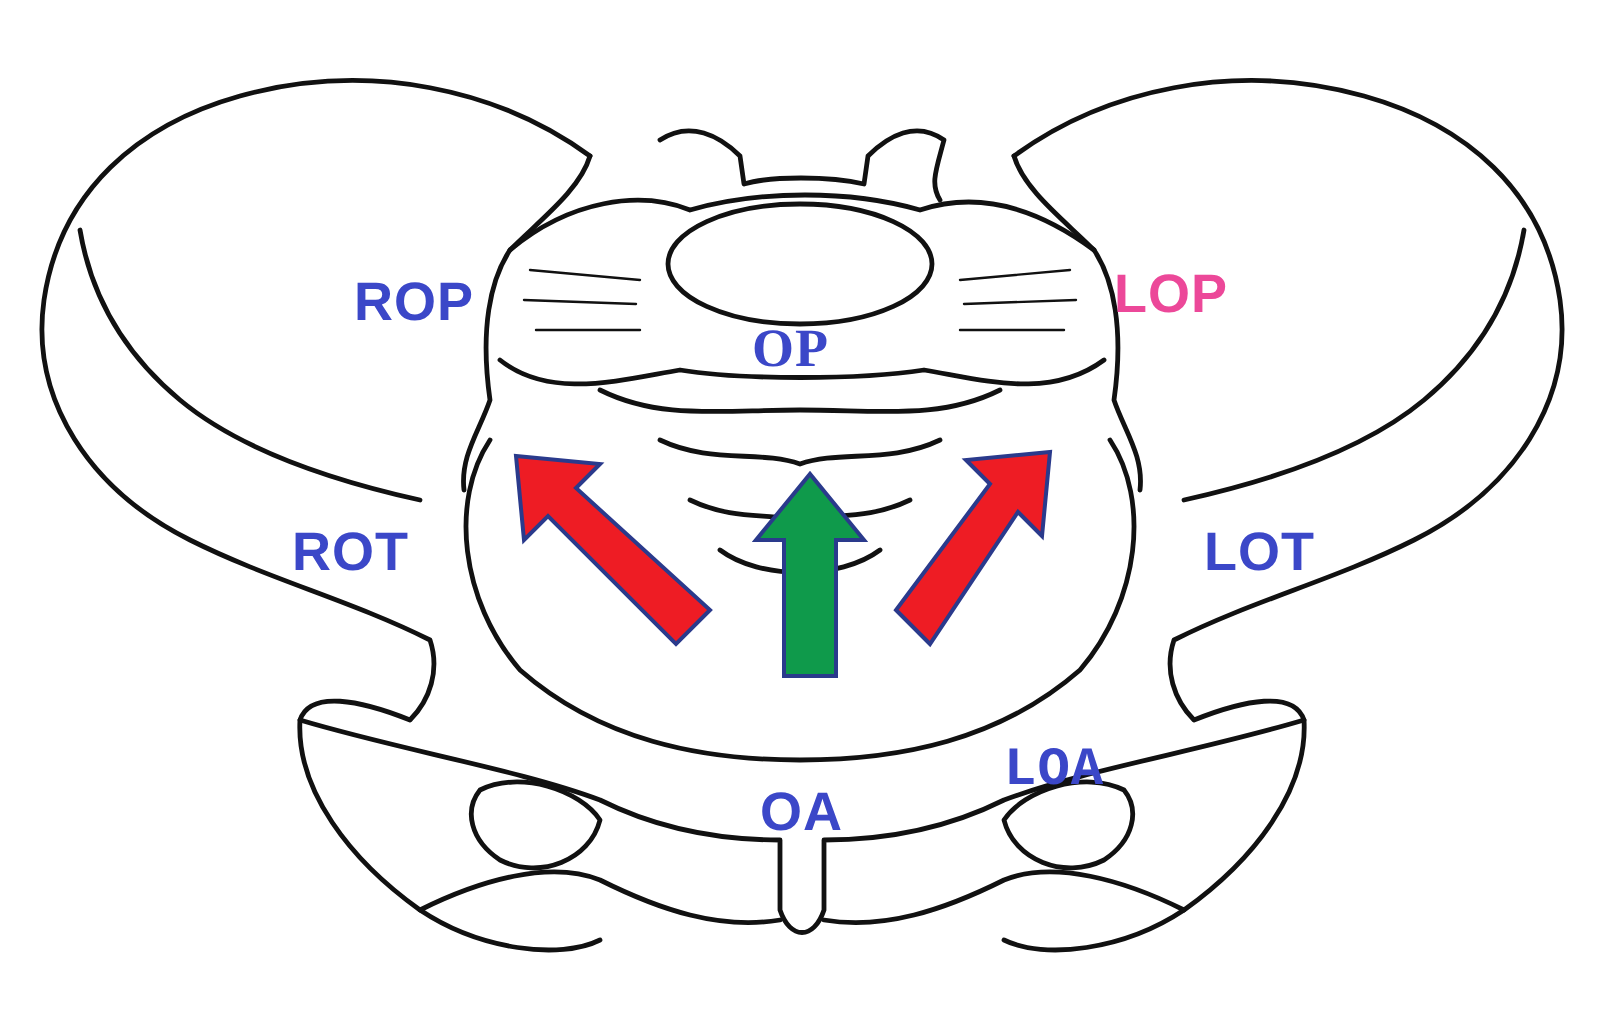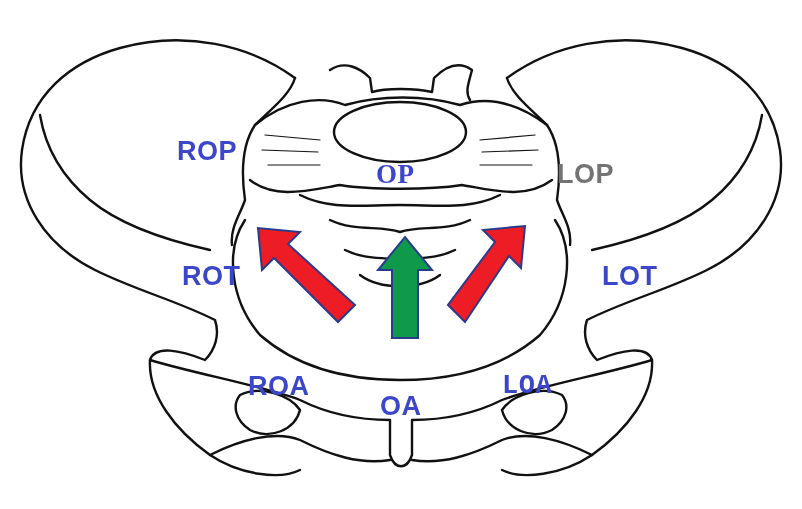--- a/index.html
+++ b/index.html
@@ -54,19 +54,18 @@
 
     <g stroke="#2a3a8c" stroke-width="2" stroke-linejoin="miter">
       <polygon fill="#ee1c24" points="355,305 338,322 274,258 262,270 258,228 300,232 288,244"></polygon>
       <polygon fill="#0f9a4b" points="392,338 392,270 378,270 405,237 432,270 418,270 418,338"></polygon>
       <polygon fill="#ee1c24" points="448,305 465,322 509,256 521,268 525,226 483,230 495,242"></polygon>
     </g>
   </svg>
 
   <div class="label" style="left:177px;top:138px;color:#3b47c8;">ROP</div>
   <div class="label" style="left:376px;top:161px;color:#3b47c8;font-family:Liberation Serif, serif;">OP</div>
-  <div class="label" style="left:557px;top:134px;color:#737373;margin-top:27px;">LOP</div>
-  <div class="label" style="left:146px;top:263px;color:#3b47c8;margin-left:36px;">ROT</div>
+  <div class="label" style="left:557px;top:134px;color:#ec4899;">LOP</div>
+  <div class="label" style="left:146px;top:263px;color:#3b47c8;">ROT</div>
   <div class="label" style="left:602px;top:263px;color:#3b47c8;">LOT</div>
-  <div class="label" style="left:248px;top:373px;color:#3b47c8;">ROA</div>
   <div class="label" style="left:380px;top:393px;color:#3b47c8;">OA</div>
   <div class="label" style="left:502px;top:373px;color:#3b47c8;font-family:Liberation Mono, monospace;">LOA</div>
 </div>
 
 </body></html>

